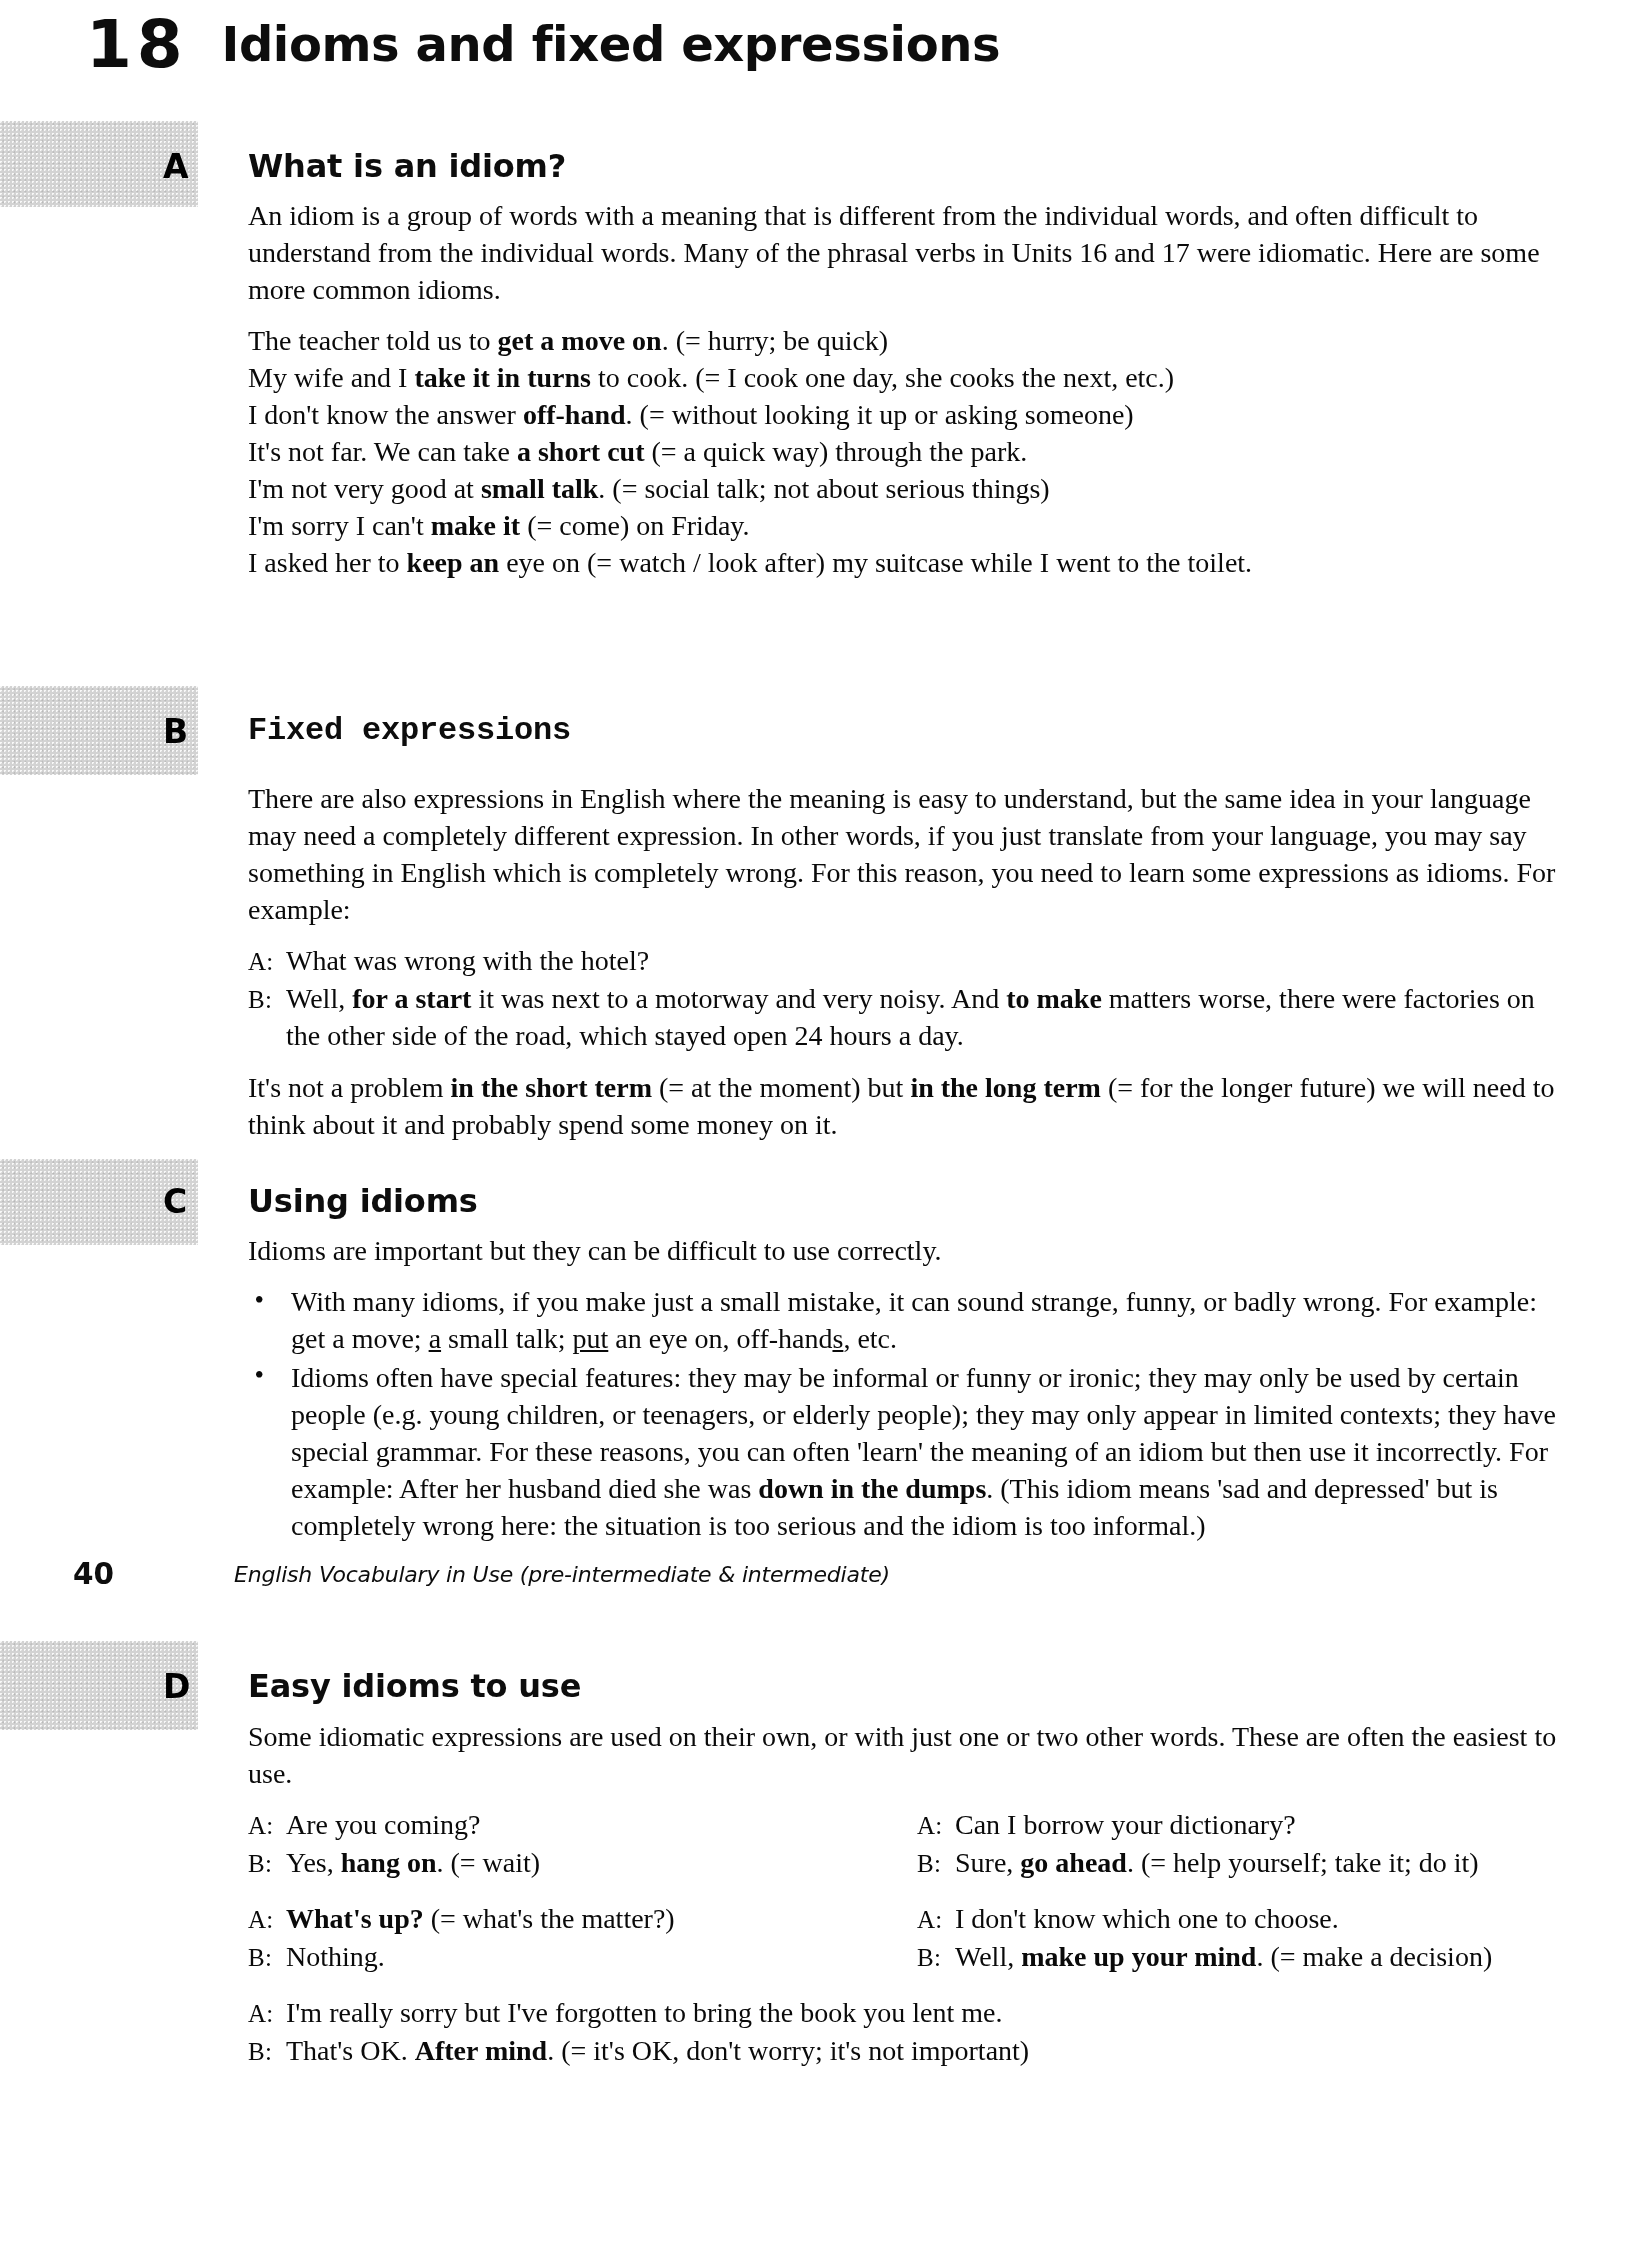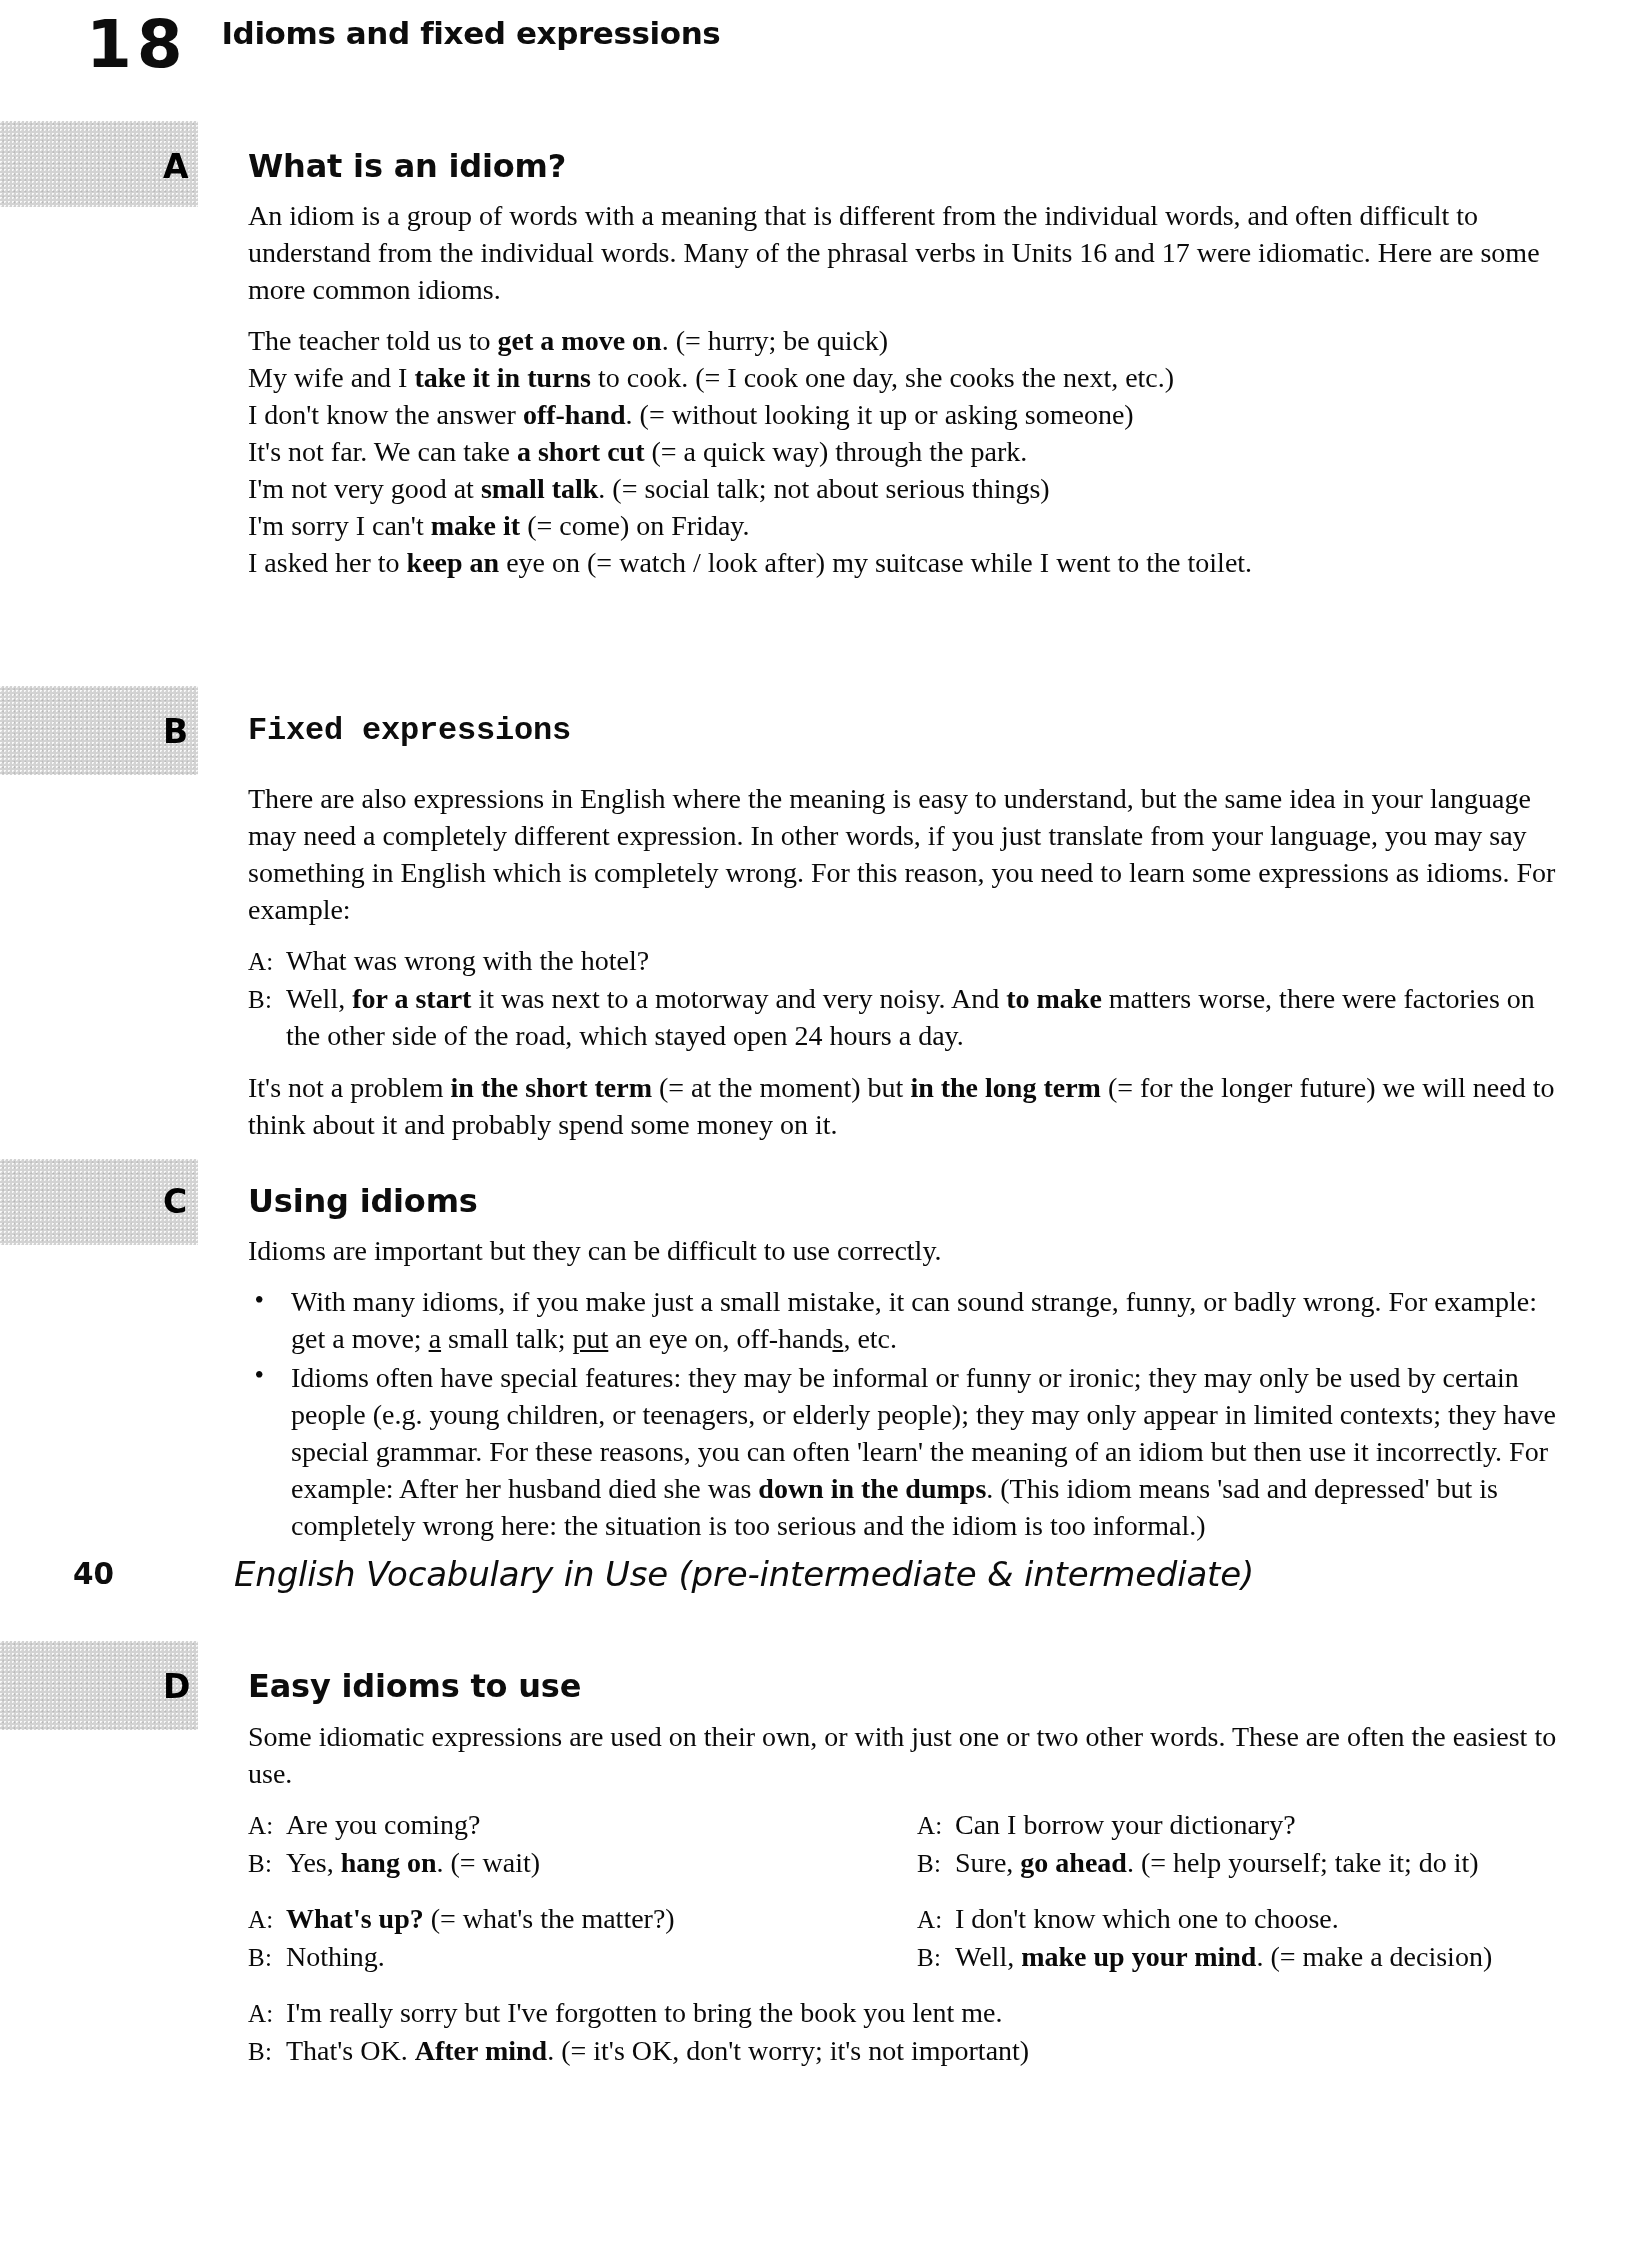--- a/index.html
+++ b/index.html
@@ -41,21 +41,21 @@
     font-size: 66px;
     line-height: 0.95;
     letter-spacing: 4.8px;
     color: #0d0d0d;
     -webkit-font-smoothing: none;
   }
   .unit-title {
     margin-left: 34px;
     font-family: "DejaVu Sans", "Liberation Sans", sans-serif;
     font-weight: 700;
-    font-size: 31px;
+    font-size: 48px;
     line-height: 1.25;
     letter-spacing: -0.4px;
     color: #0d0d0d;
   }
 
   
   .section {
     position: absolute;
     left: 0;
     width: 1646px;
@@ -169,21 +169,21 @@
     margin-left: 65px;
     font-family: "DejaVu Sans", "Liberation Sans", sans-serif;
     font-weight: 700;
     font-size: 29.5px;
     color: #0d0d0d;
   }
   .book-title {
     margin-left: 120px;
     font-family: "DejaVu Sans", "Liberation Sans", sans-serif;
     font-style: italic;
-    font-size: 34px;
+    font-size: 22px;
     letter-spacing: -0.2px;
     color: #0d0d0d;
   }
 </style>
 </head>
 <body>
 
 <div class="page">
 
   <div class="unit-header">

